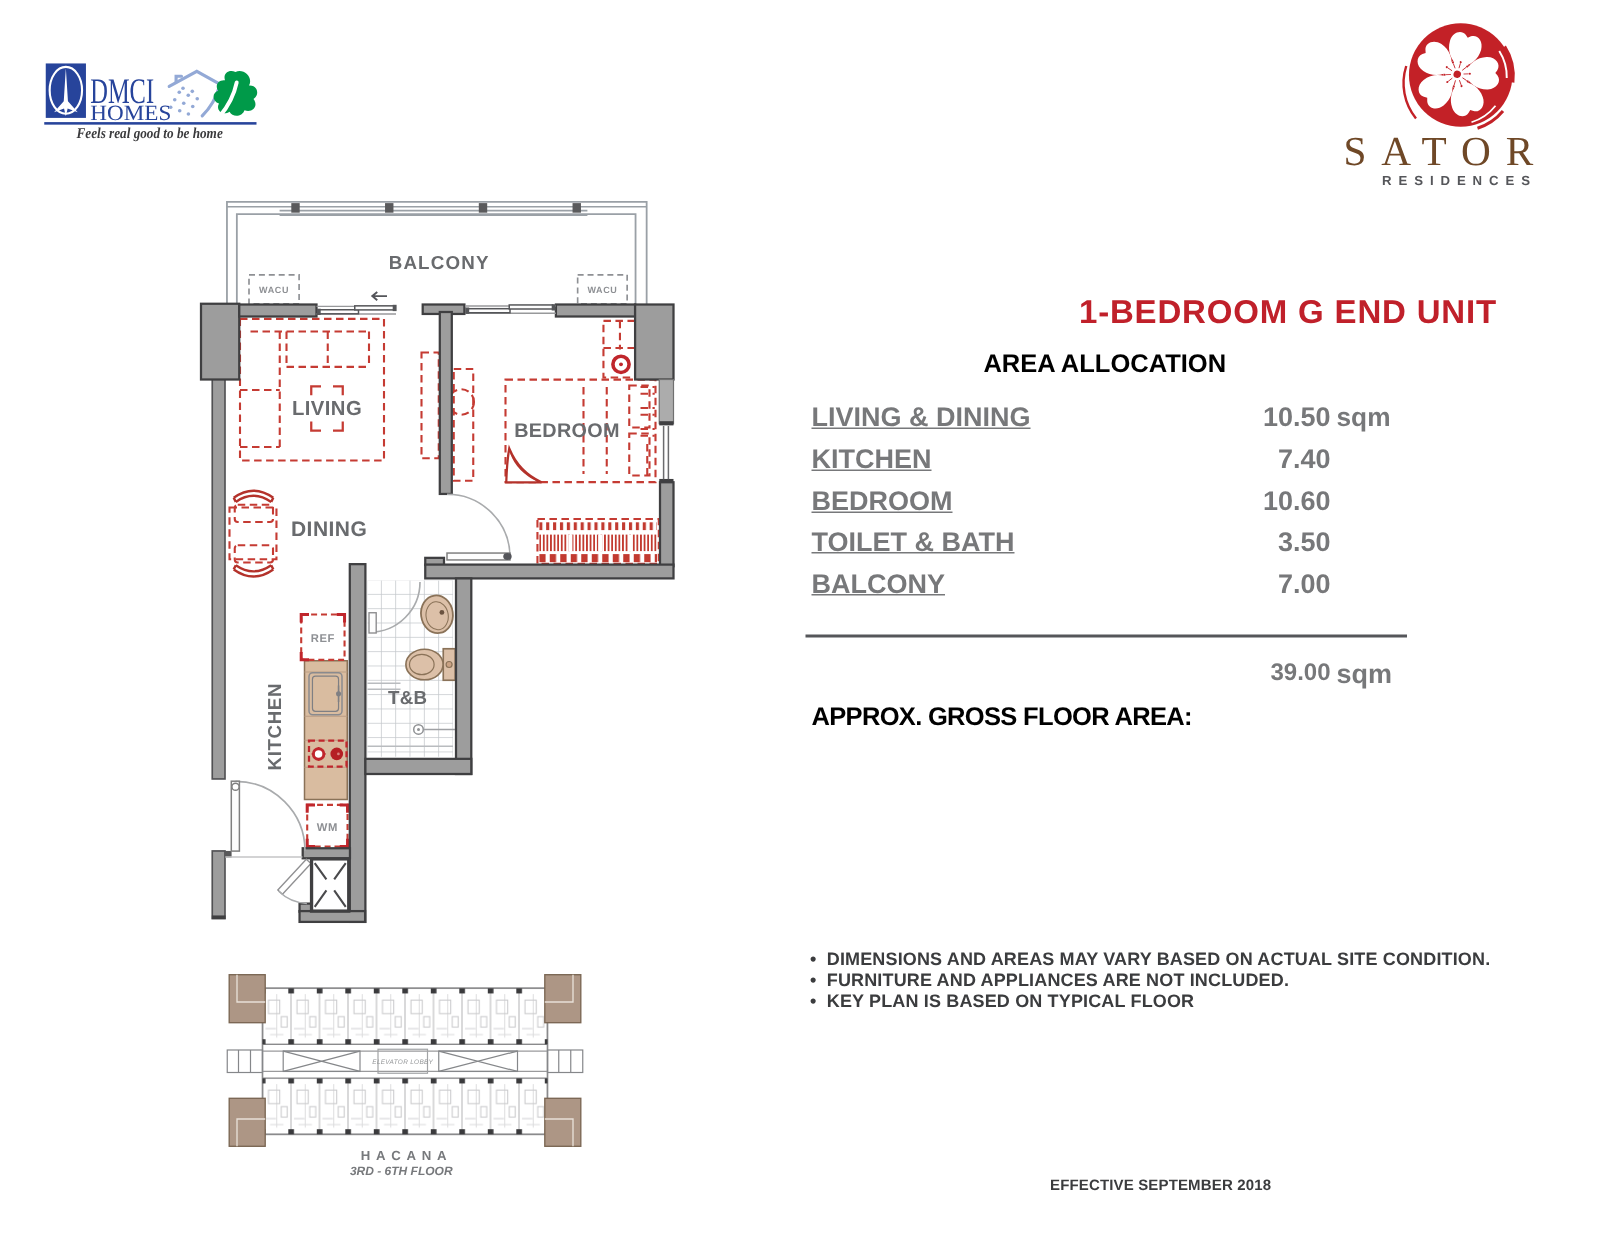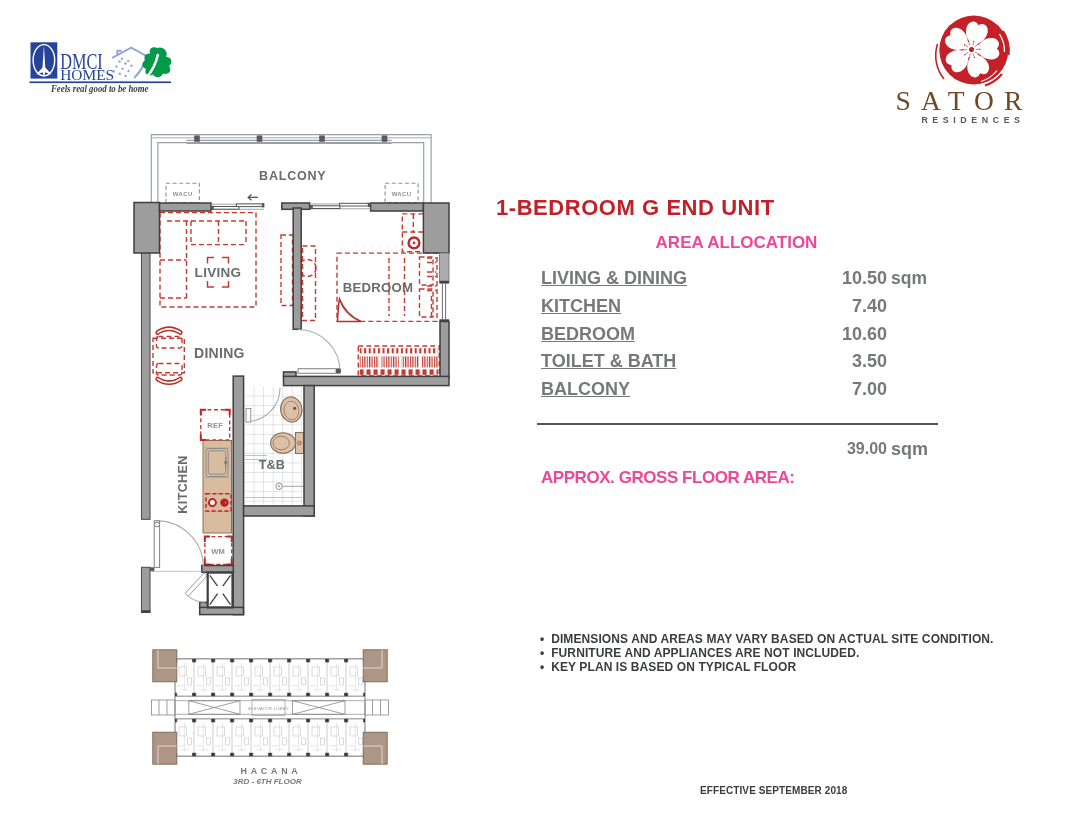--- a/index.html
+++ b/index.html
@@ -1,19 +1,19 @@
 <!DOCTYPE html>
 <html><head>
 <meta charset="utf-8">
 <style>
   html,body{margin:0;padding:0;background:#fff;font-family:"Liberation Sans",sans-serif;}
   #page{position:relative;width:1032px;height:834px;overflow:hidden;background:#fff;}
   .abs{position:absolute;}
   .ttl{color:#C0202A;font-weight:bold;font-size:22px;letter-spacing:0.55px;}
-  .brown{color:#ec4899;font-weight:bold;}
+  .brown{color:#000000;font-weight:bold;}
   .row-lbl{position:absolute;left:541px;font-size:18px;line-height:20px;font-weight:bold;color:#77787A;letter-spacing:0px;text-decoration:underline;}
   .row-num{position:absolute;left:770px;width:117px;text-align:right;font-size:18px;line-height:20px;font-weight:bold;color:#77787A;}
   .row-unit{position:absolute;left:891px;font-size:17.5px;line-height:20px;font-weight:bold;color:#77787A;}
   .bullets{font-size:12px;font-weight:bold;color:#3B3C3E;line-height:14px;letter-spacing:0.1px;margin-top:16px;}
 </style>
 </head>
 <body>
 <div id="page">
 
   <svg class="abs" style="left:0;top:0;" width="200" height="110" viewBox="0 0 200 110">
@@ -80,21 +80,21 @@
             <use href="#stam" transform="rotate(288)"></use>
           <use href="#stam" transform="rotate(324)"></use>
         </g>
         <circle cx="0" cy="0" r="2.5" fill="#C32127"></circle>
       </g>
       <text x="973.5" y="110.3" text-anchor="middle" font-family="'Liberation Serif',serif" font-size="27.5" fill="#6F4827" letter-spacing="10">SATORI</text>
       <text x="973" y="123" text-anchor="middle" font-size="8.8" font-weight="600" fill="#55565A" letter-spacing="4.6">RESIDENCES</text>
     </g>
   </svg>
 
-  <div class="abs ttl" style="left:496px;top:195px;width:470px;text-align:left;">1-BEDROOM G END UNIT</div>
+  <div class="abs ttl" style="left:528px;top:195px;width:470px;text-align:right;">1-BEDROOM G END UNIT</div>
   <div class="abs brown" style="left:500px;top:233px;width:473px;text-align:center;font-size:17px;letter-spacing:0px;">AREA ALLOCATION</div>
 
   <div class="row-lbl" style="top:268px;">LIVING &amp; DINING</div>
   <div class="row-num" style="top:268px;">10.50</div>
   <div class="row-unit" style="top:268px;">sqm</div>
   <div class="row-lbl" style="top:295.8px;">KITCHEN</div>
   <div class="row-num" style="top:295.8px;">7.40</div>
   <div class="row-lbl" style="top:323.5px;">BEDROOM</div>
   <div class="row-num" style="top:323.5px;">10.60</div>
   <div class="row-lbl" style="top:351.3px;">TOILET &amp; BATH</div>

